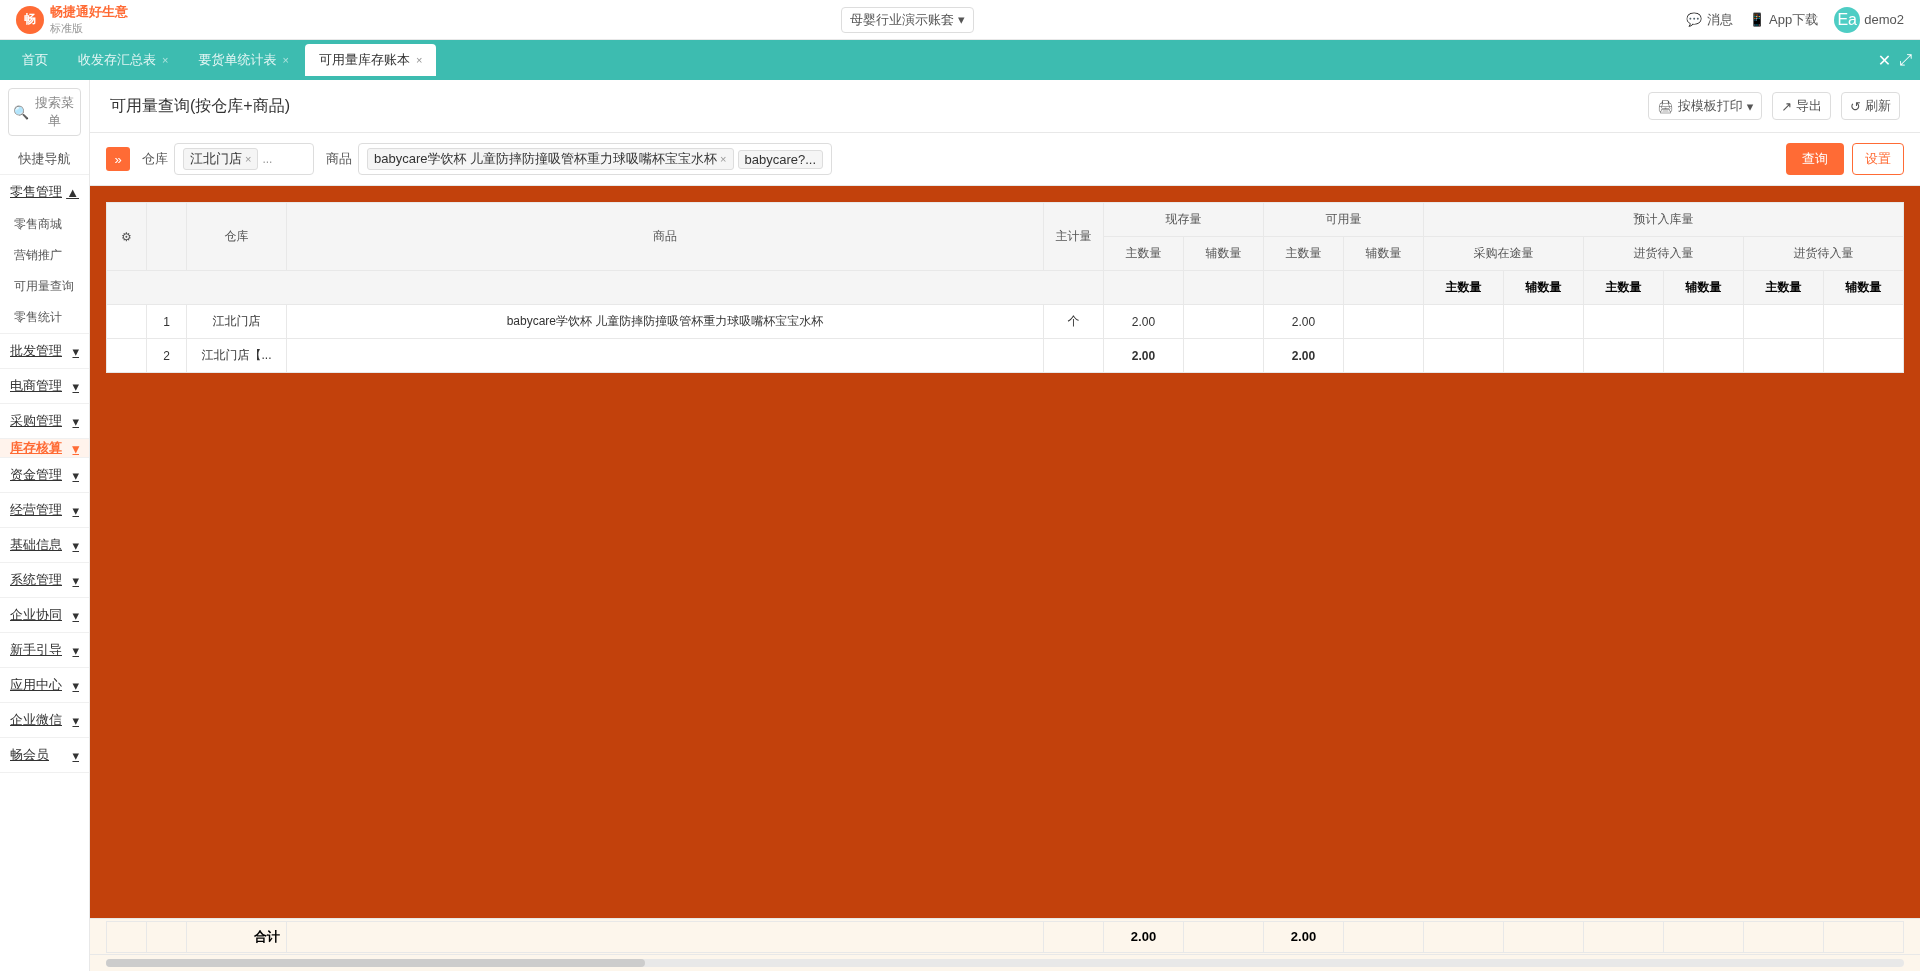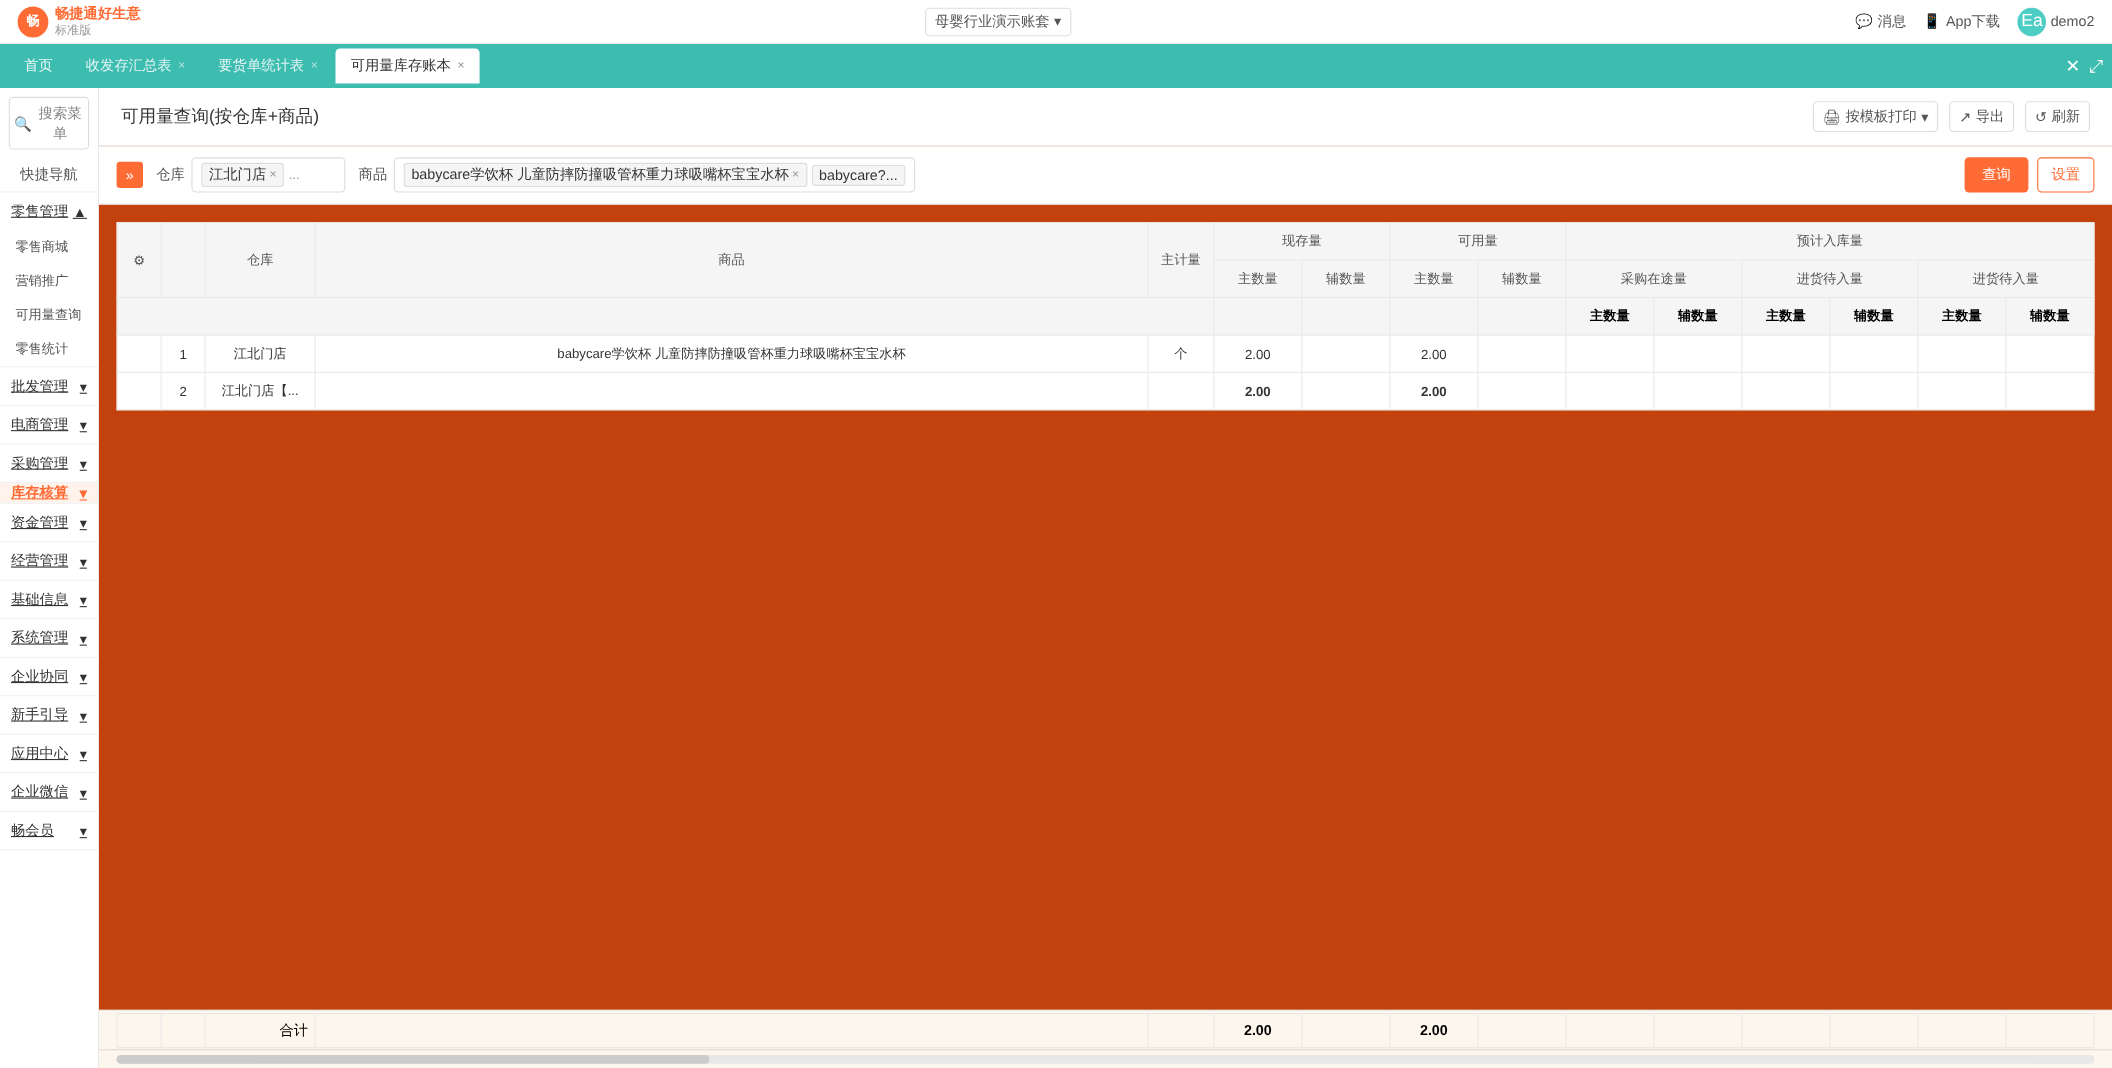--- a/index.html
+++ b/index.html
@@ -504,21 +504,21 @@
         </tbody>
       </table>
     </div>
 
     <div class="table-footer">
       <table style="width:100%; border-collapse:collapse;">
         <tbody>
             <tr class="total-row">
           <td style="width:40px; border:1px solid #e8e8e8; padding:6px;"></td>
           <td style="width:40px; border:1px solid #e8e8e8; padding:6px;"></td>
-          <td style="width:100px; border:1px solid #e8e8e8; padding:6px; text-align:right; font-weight:normal;">合计</td>
+          <td style="width:100px; border:1px solid #e8e8e8; padding:6px; text-align:right; font-weight:bold;">合计</td>
           <td style="border:1px solid #e8e8e8; padding:6px;"></td>
           <td style="width:60px; border:1px solid #e8e8e8; padding:6px;"></td>
           <td style="width:80px; border:1px solid #e8e8e8; padding:6px; text-align:center; font-weight:bold;">2.00</td>
           <td style="width:80px; border:1px solid #e8e8e8; padding:6px;"></td>
           <td style="width:80px; border:1px solid #e8e8e8; padding:6px; text-align:center; font-weight:bold;">2.00</td>
           <td style="width:80px; border:1px solid #e8e8e8; padding:6px;"></td>
           <td style="width:80px; border:1px solid #e8e8e8; padding:6px;"></td>
           <td style="width:80px; border:1px solid #e8e8e8; padding:6px;"></td>
           <td style="width:80px; border:1px solid #e8e8e8; padding:6px;"></td>
           <td style="width:80px; border:1px solid #e8e8e8; padding:6px;"></td>

